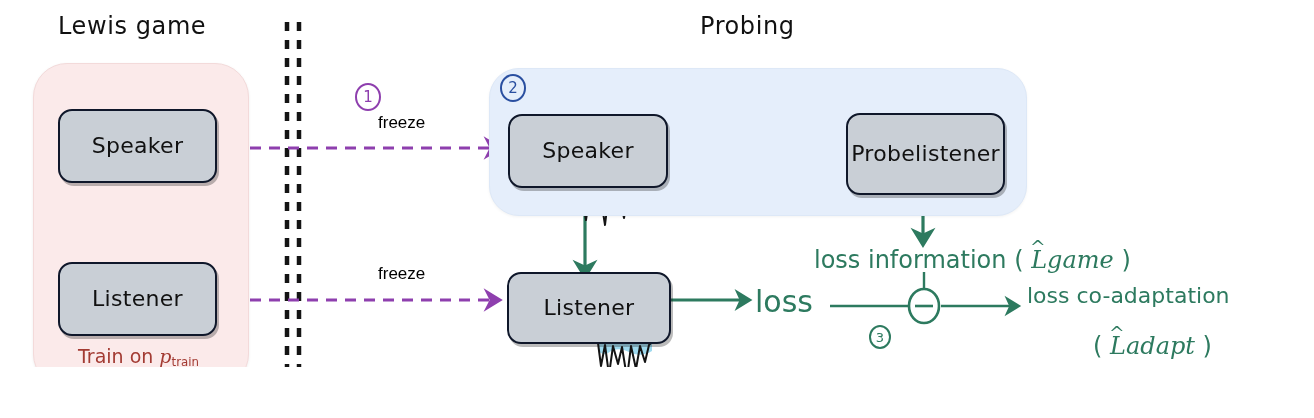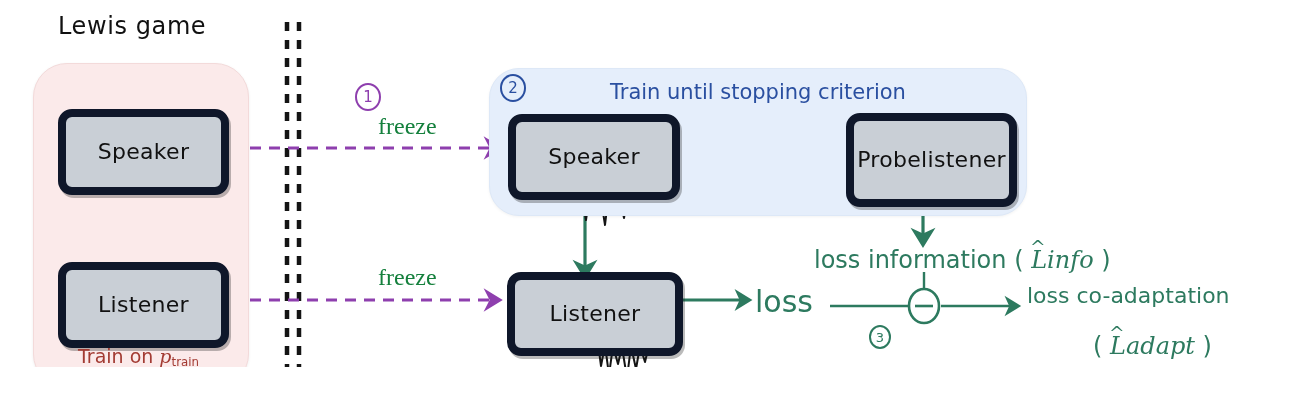--- a/index.html
+++ b/index.html
@@ -46,39 +46,39 @@
   .panel-blue {
     background: #e5eefb;
     border: 1px solid #dde8f7;
     border-radius: 30px;
     box-shadow: 0 1px 3px rgba(0,0,0,0.05);
   }
 
   
   .node {
     background: #c9cfd6;
-    border: 8px solid #0f172a;
+    border: 2px solid #0f172a;
     border-radius: 14px;
     box-shadow: 2px 3px 0 rgba(30,30,30,0.30);
     display: flex;
     align-items: center;
     justify-content: center;
     text-align: center;
     font-family: "DejaVu Sans", sans-serif;
     font-size: 22px;
     color: #111111;
     line-height: 1.12;
     letter-spacing: 0.3px;
   }
 
   
   .lbl-freeze {
-    color: #15803d;
-    font-size: 24px;
-    font-family: Liberation Serif, serif;
+    color: #000000;
+    font-size: 17px;
+    font-family: Liberation Sans, sans-serif;
     white-space: nowrap;
   }
   .lbl-train-red {
     color: #a33b33;
     font-size: 19px;
     font-family: "DejaVu Sans", sans-serif;
     white-space: nowrap;
   }
   .lbl-train-blue {
     color: #2a4fa0;
@@ -204,20 +204,21 @@
 
     <g>
       <path d="M598,340 L652,340 L652,351 Q640,358 629,352 Q618,346 608,353 Q602,356 598,350 Z" fill="#9ed9ee"></path>
       <path d="M598,343 L601,366 L605,345 L609,375 L613,346 L618,364 L622,347
                L627,378 L631,346 L636,369 L640,346 L645,362 L649,345 L652,342" fill="none" stroke="#141414" stroke-width="2" stroke-linejoin="round"></path>
       <path d="M598,340 L652,340" stroke="#141414" stroke-width="2"></path>
     </g>
   </svg>
 
   <div class="abs section-title" style="left:58px; top:12px;">Lewis game</div>
+  <div class="abs section-title" style="left:700px; top:12px;">Probing</div>
 
   <div class="abs panel-pink" style="left:33px; top:63px; width:214px; height:323px;"></div>
 
   <div class="abs node" style="left:58px; top:109px; width:155px; height:70px;">
     <span>Speaker</span>
   </div>
 
   <div class="abs node" style="left:58px; top:262px; width:155px; height:70px;">
     <span>Listener</span>
   </div>
@@ -229,39 +230,38 @@
   <div class="abs step step-purple" style="left:355px; top:83px;">1</div>
 
   <div class="abs lbl-freeze" style="left:378px; top:113px;">freeze</div>
 
   <div class="abs lbl-freeze" style="left:378px; top:264px;">freeze</div>
 
   <div class="abs panel-blue" style="left:489px; top:68px; width:536px; height:146px;"></div>
 
   <div class="abs step step-blue" style="left:500px; top:74px;">2</div>
 
-  <div class="abs lbl-train-blue" style="left:610px; top:80px;">Train until stopping criterion</div>
 
   <div class="abs node" style="left:508px; top:114px; width:156px; height:70px;">
     <span>Speaker</span>
   </div>
 
   <div class="abs node" style="left:846px; top:113px; width:155px; height:78px; flex-direction:row;">
     <span>Probe</span>
     <span>listener</span>
   </div>
 
   <div class="abs node" style="left:507px; top:272px; width:160px; height:68px;">
     <span>Listener</span>
   </div>
 
   <div class="abs lbl-green sz-24" style="left:814px; top:246px;">
     <span>loss information</span>
     <span class="paren">(</span>
-    <span class="math hatwrap"><span class="hat">^</span><span>L</span></span><span class="math sub">info</span>
+    <span class="math hatwrap"><span class="hat">^</span><span>L</span></span><span class="math sub">game</span>
     <span class="paren">)</span>
   </div>
 
   <div class="abs lbl-green" style="left:755px; top:284px; font-size:30px;">loss</div>
 
 
   <div class="abs step step-green" style="left:869px; top:325px;">3</div>
 
   <div class="abs lbl-green" style="left:1027px; top:283px; font-size:22px;">loss co-adaptation</div>
 

